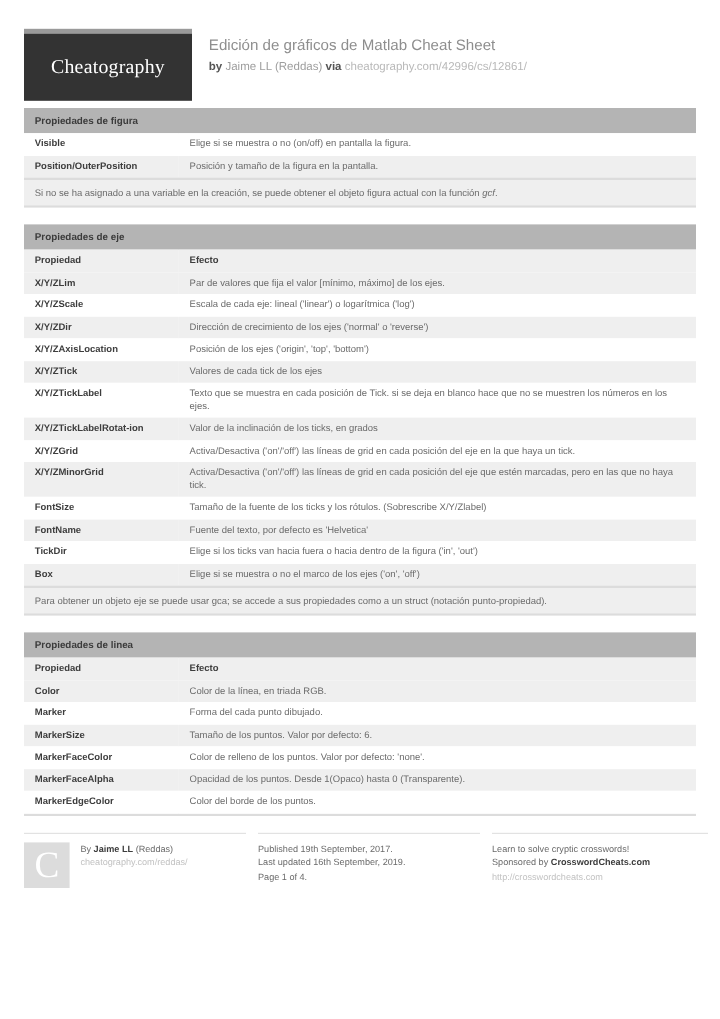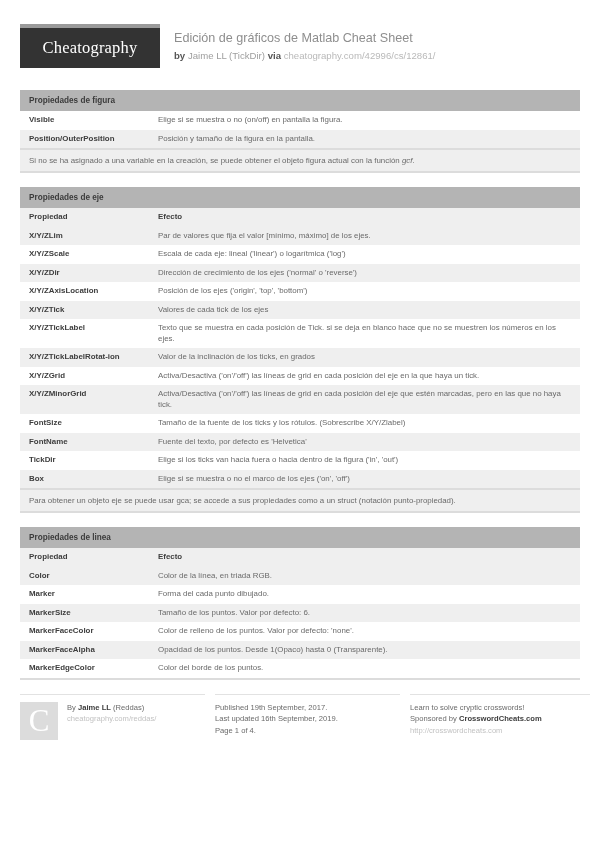--- a/index.html
+++ b/index.html
@@ -36,21 +36,21 @@
   }
   .logo-bar {
     height: 4px;
     background: #9a9a9a;
     width: 140px;
   }
   .logo-box {
     background: #333333;
     color: #ffffff;
     width: 140px;
-    height: 40px;
+    height: 56px;
     display: flex;
     align-items: center;
     justify-content: center;
     font-family: "Liberation Serif", serif;
     font-size: 16.5px;
     letter-spacing: .2px;
   }
   .header-text {
     padding-left: 14px;
     padding-top: 7px;
@@ -165,21 +165,21 @@
 
   <div class="header">
     <div class="logo-wrap">
       <div class="logo-bar"></div>
       <div class="logo-box">Cheatography</div>
     </div>
     <div class="header-text">
       <div class="sheet-title">Edición de gráficos de Matlab Cheat Sheet</div>
       <div class="sheet-byline">
         <span class="kw">by</span>
-        <span class="author">Jaime LL (TickDir)</span>
+        <span class="author">Jaime LL (Reddas)</span>
         <span class="kw">via</span>
         <span class="link">cheatography.com/42996/cs/12861/</span>
       </div>
     </div>
   </div>
 
   <div id="sections-root">
       <div class="block">
         <div class="block-title">Propiedades de figura</div>
         <table class="kv">

